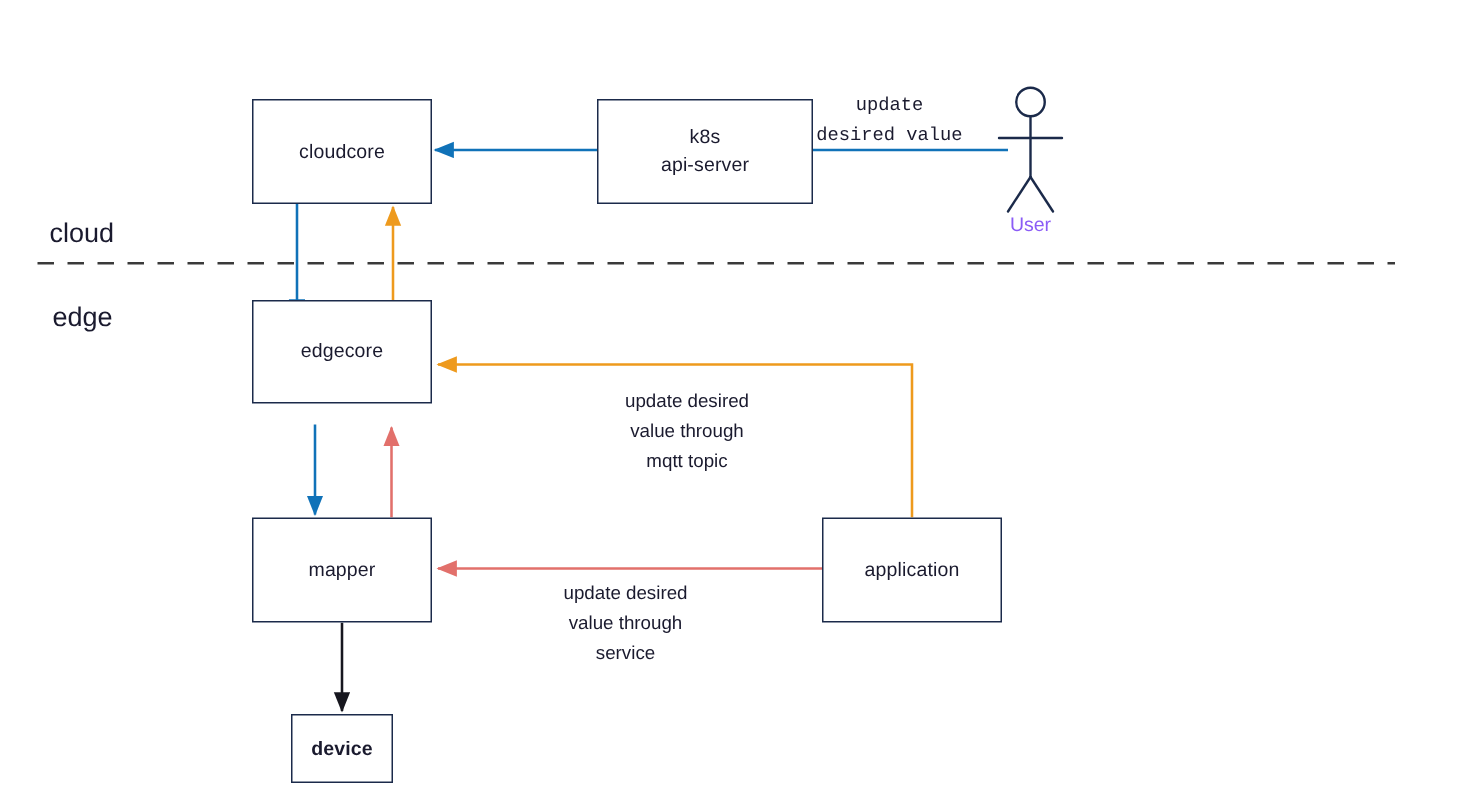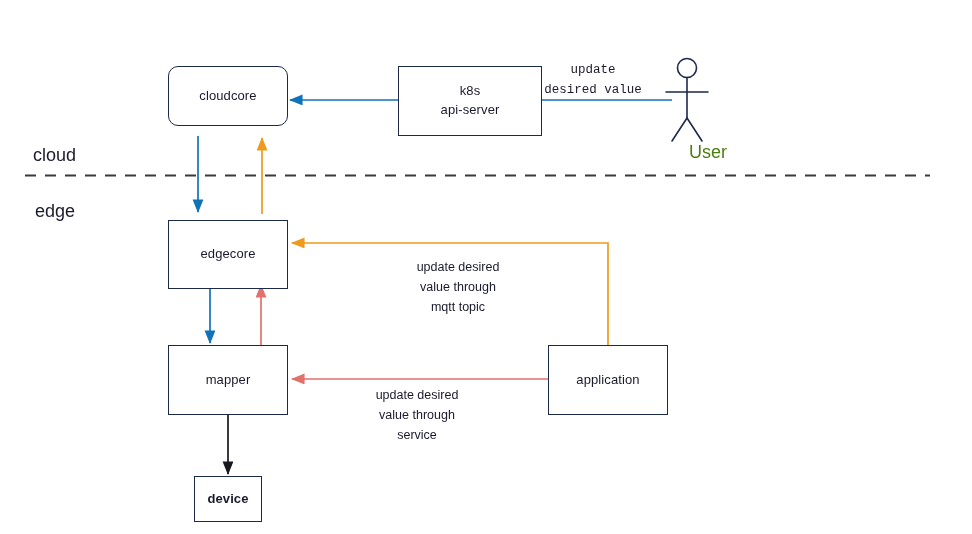--- a/index.html
+++ b/index.html
@@ -49,23 +49,23 @@
     white-space: pre-line;
   }
   .zone-label {
     position: absolute;
     color: #1a1a2e;
     font-size: 18px;
     line-height: 1.4;
   }
   .actor-label {
     position: absolute;
-    color: #4d7c0f;
-    font-size: 18px;
-    text-align: right;
+    color: #8b5cf6;
+    font-size: 13px;
+    text-align: center;
     width: 80px;
   }
 </style>
 </head>
 <body>
 
 <div id="canvas">
 
   <svg id="diagram-svg" viewBox="0 0 972 534" xmlns="http://www.w3.org/2000/svg">
     <defs>
@@ -108,30 +108,30 @@
       <line x1="687" y1="77.5" x2="687" y2="118"></line>
       <line x1="666" y1="92" x2="708" y2="92"></line>
       <line x1="687" y1="118" x2="672" y2="141"></line>
       <line x1="687" y1="118" x2="702" y2="141"></line>
     </g>
   </svg>
 
   <div class="zone-label" style="left:33px; top:143px;">cloud</div>
   <div class="zone-label" style="left:35px; top:199px;">edge</div>
 
-  <div class="node-box" style="left:168px; top:66px; width:120px; height:60px;border-radius:10px;">
+  <div class="node-box" style="left:168px; top:66px; width:120px; height:70px;">
     <span>cloudcore</span>
   </div>
 
   <div class="node-box" style="left:398px; top:66px; width:144px; height:70px;">
     <span>k8s</span>
     <span>api-server</span>
   </div>
 
-  <div class="node-box" style="left:168px; top:220px; width:120px; height:69px;">
+  <div class="node-box" style="left:168px; top:200px; width:120px; height:69px;">
     <span>edgecore</span>
   </div>
 
   <div class="node-box" style="left:168px; top:345px; width:120px; height:70px;">
     <span>mapper</span>
   </div>
 
   <div class="node-box" style="left:548px; top:345px; width:120px; height:70px;text-align:right;">
     <span>application</span>
   </div>

